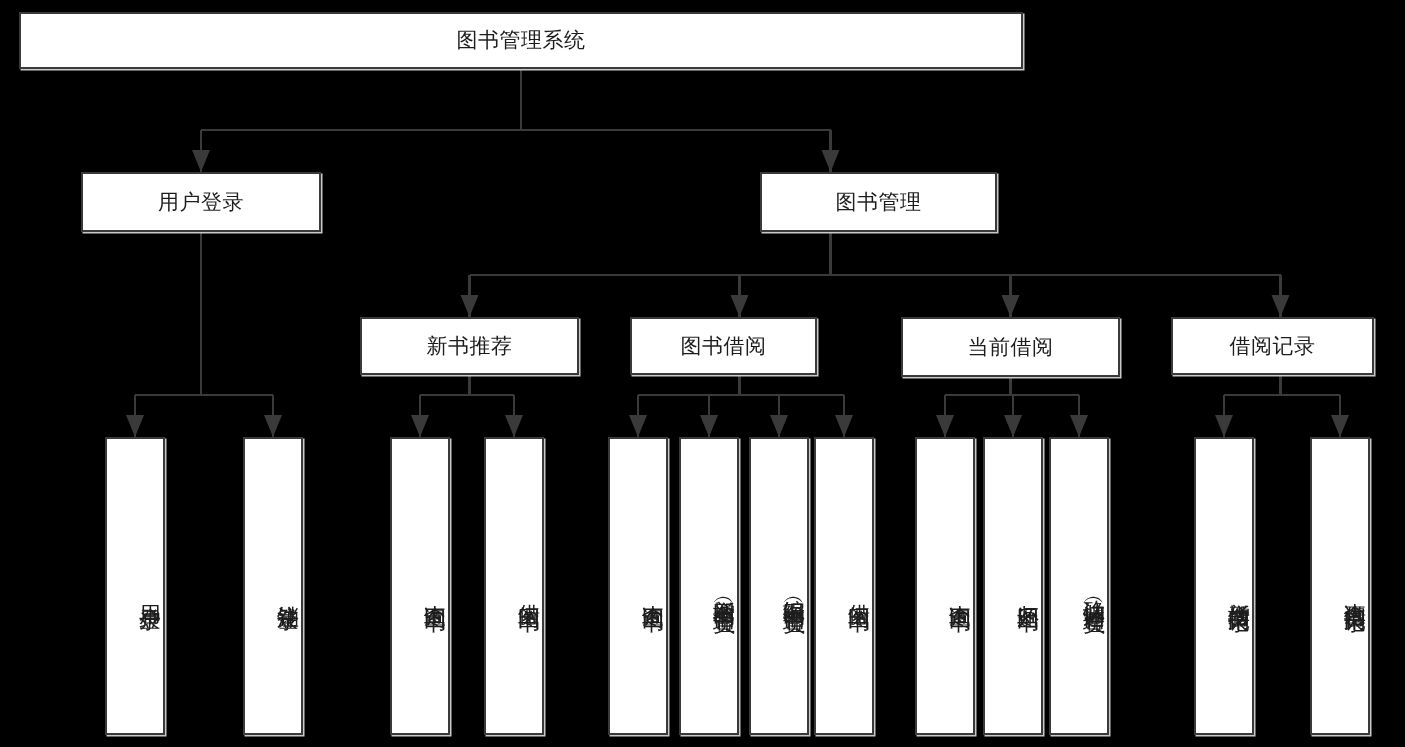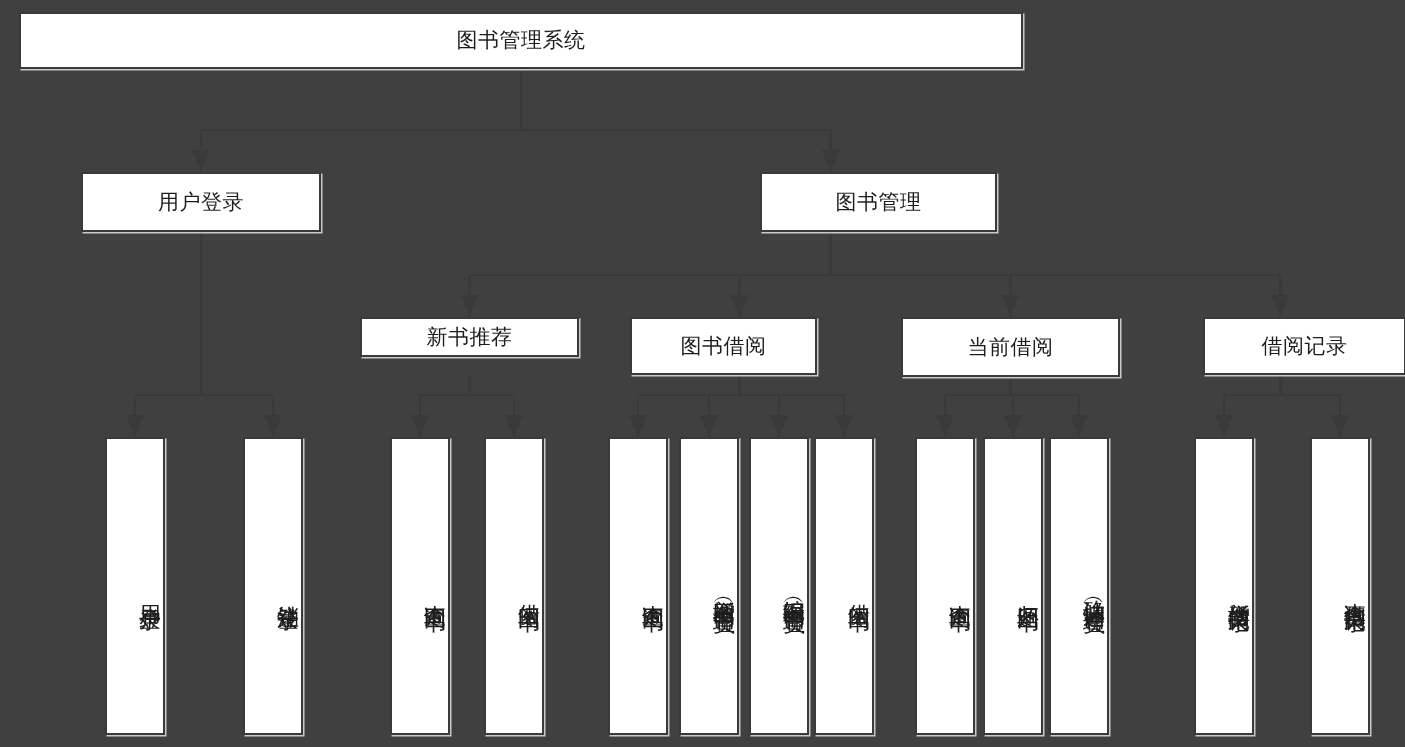--- a/index.html
+++ b/index.html
@@ -8,21 +8,21 @@
     padding: 0;
     background: #ffffff;
   }
   body {
     font-family: "Liberation Sans", "DejaVu Sans", sans-serif;
   }
   #diagram-root {
     position: relative;
     width: 1405px;
     height: 747px;
-    background: #404040;
+    background: #000000;
     overflow: hidden;
   }
   #edge-layer {
     position: absolute;
     left: 0;
     top: 0;
     width: 1405px;
     height: 747px;
     pointer-events: none;
   }
@@ -128,30 +128,30 @@
   <div id="node-layer">
       <div class="node horizontal" style="left: 19px; top: 12px; width: 1004px; height: 57px;">
         <span class="node-label">图书管理系统</span>
       </div>
       <div class="node horizontal" style="left: 81px; top: 172px; width: 240px; height: 60px;">
         <span class="node-label">用户登录</span>
       </div>
       <div class="node horizontal" style="left: 712px; top: 172px; width: 237px; height: 60px; margin-left: 48px;">
         <span class="node-label">图书管理</span>
       </div>
-      <div class="node horizontal" style="left: 360px; top: 317px; width: 219px; height: 40px; font-family: Liberation Serif, serif;">
+      <div class="node horizontal" style="left: 360px; top: 317px; width: 219px; height: 58px; font-family: Liberation Serif, serif;">
         <span class="node-label">新书推荐</span>
       </div>
       <div class="node horizontal" style="left: 630px; top: 317px; width: 187px; height: 58px;">
         <span class="node-label">图书借阅</span>
       </div>
       <div class="node horizontal" style="left: 901px; top: 317px; width: 219px; height: 60px;">
         <span class="node-label">当前借阅</span>
       </div>
-      <div class="node horizontal" style="left: 1171px; top: 317px; width: 203px; height: 58px; margin-left: 32px;">
+      <div class="node horizontal" style="left: 1171px; top: 317px; width: 203px; height: 58px;">
         <span class="node-label">借阅记录</span>
       </div>
       <div class="node vertical" style="left: 105px; top: 437px; width: 60px; height: 298px;">
         <span class="node-label">用户登录</span>
       </div>
       <div class="node vertical" style="left: 243px; top: 437px; width: 60px; height: 298px;">
         <span class="node-label">注销登录</span>
       </div>
       <div class="node vertical" style="left: 390px; top: 437px; width: 60px; height: 298px;">
         <span class="node-label">查询图书</span>

